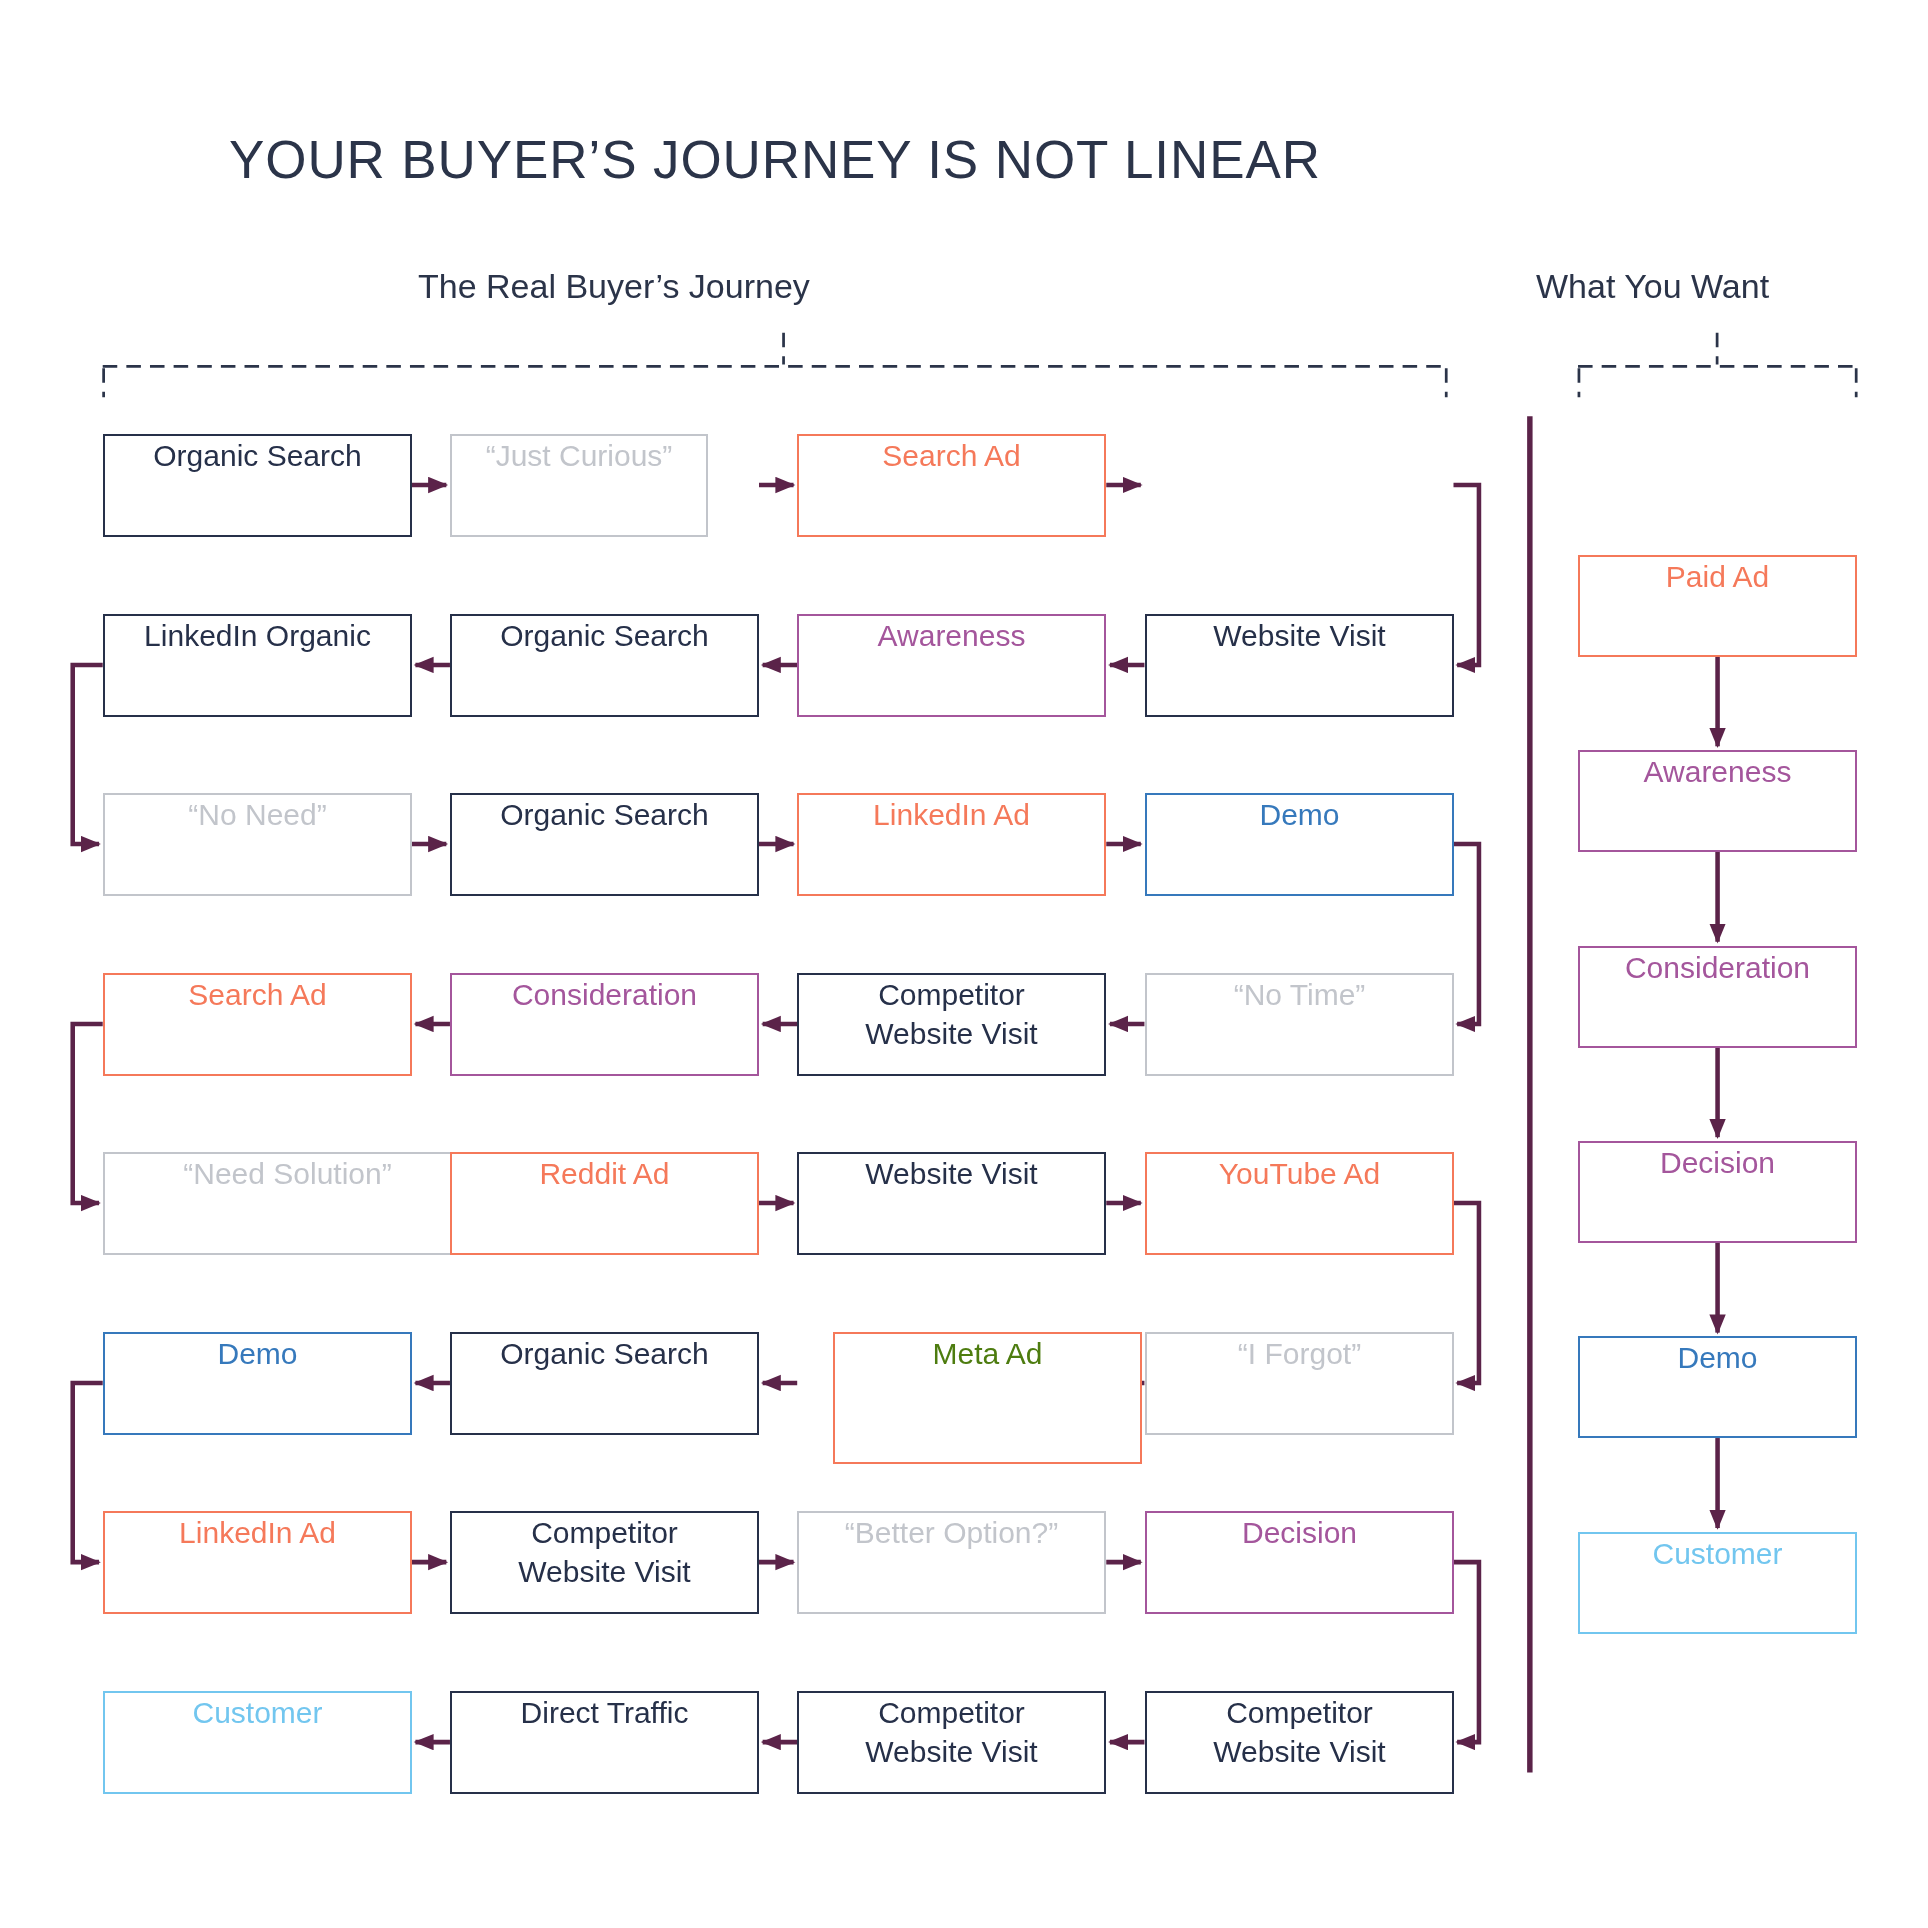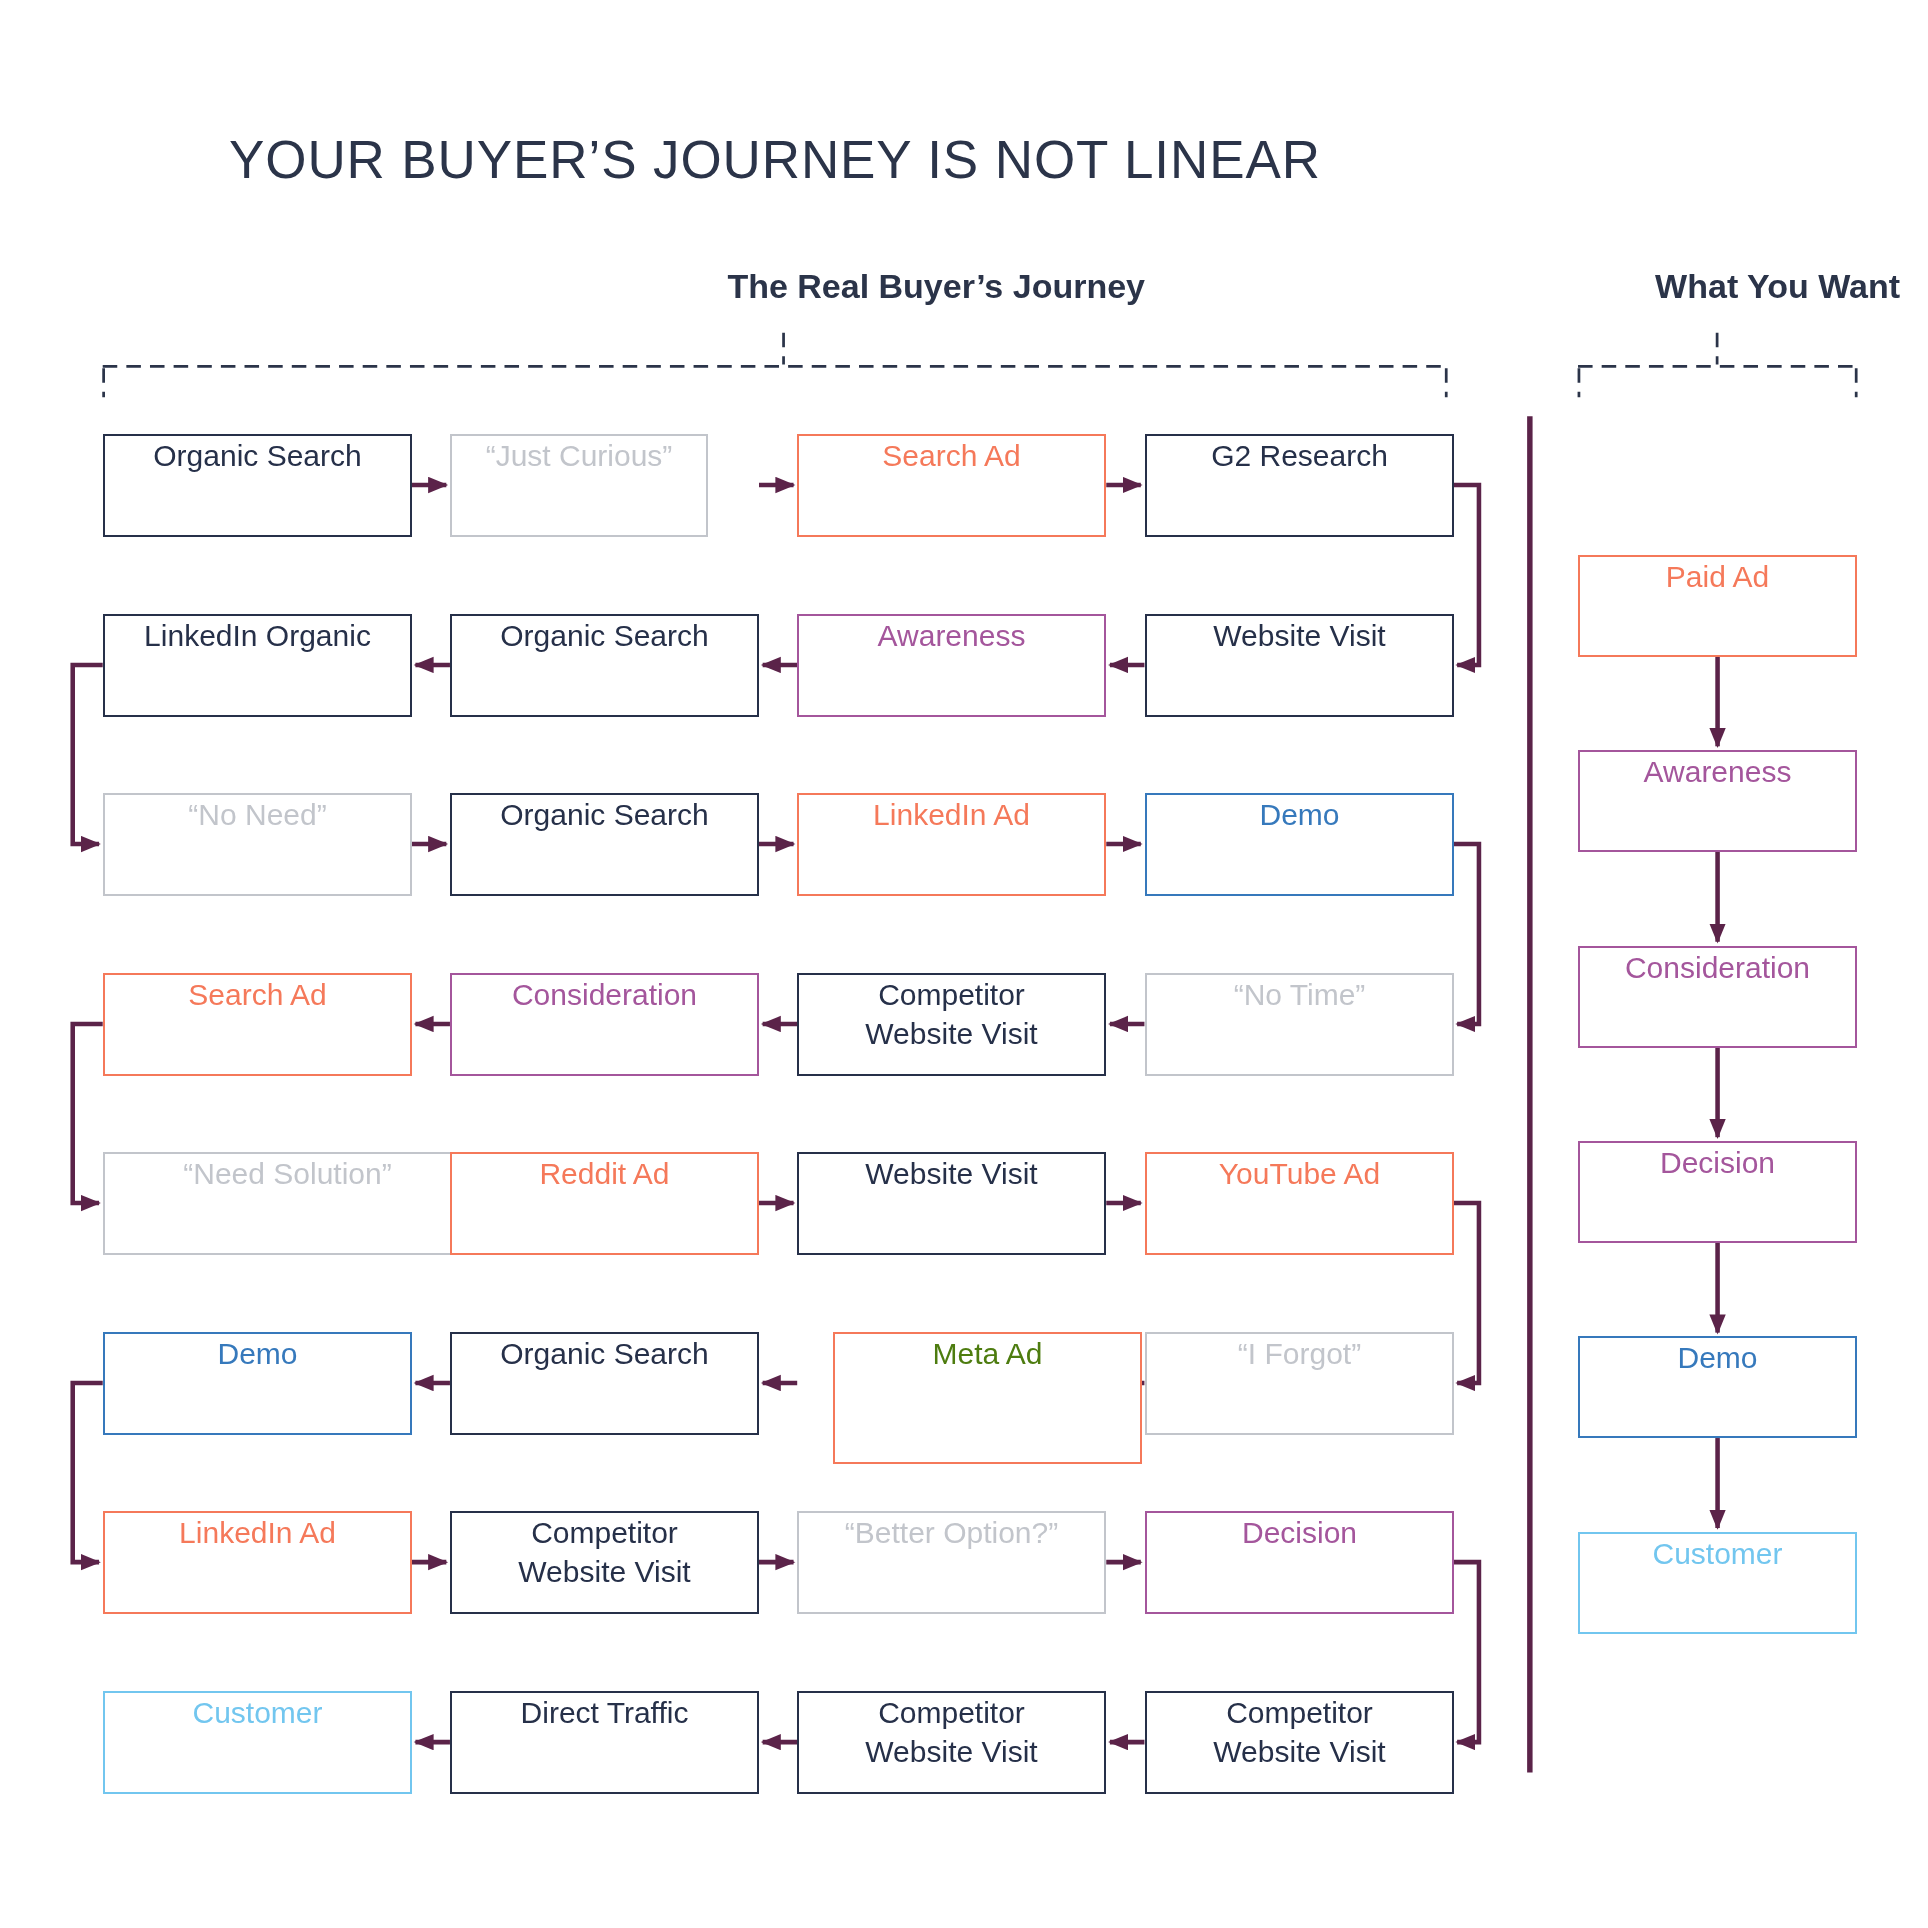--- a/index.html
+++ b/index.html
@@ -6,21 +6,21 @@
   #canvas{
     position:relative;width:1928px;height:1928px;background:#fff;
     font-family:"Liberation Sans", sans-serif;overflow:hidden;padding-left:44px;
   }
   #title{
     position:absolute;left:229px;top:129px;font-size:53px;letter-spacing:0.9px;
     color:var(--heading);white-space:nowrap;font-weight:400;
   }
   .section-label{
     position:absolute;top:267px;font-size:34px;color:var(--heading);
-    text-align:right;font-weight:700;
+    text-align:left;font-weight:400;
   }
   #left-label{left:418px;width:727px;}
   #right-label{left:1536px;width:364px;}
   .node{
     position:absolute;display:flex;justify-content:center;
     text-align:center;background:#fff;border:2.7px solid;box-sizing:border-box;
     font-size:30px;line-height:1.3;padding:0 27px;
   }
   #wires{position:absolute;left:0;top:0;pointer-events:none;}
 </style>
@@ -86,23 +86,20 @@
     </svg>
 <div class="node" style="left: 103px; top: 434px; width: 309px; height: 103px; border-color: rgb(38, 48, 73); color: rgb(38, 48, 73);">
       <span>Organic Search</span>
     </div>
     <div class="node" style="left: 450px; top: 434px; width: 258px; height: 103px; border-color: rgb(194, 197, 203); color: rgb(194, 197, 203);">
       <span>“Just Curious”</span>
     </div>
     <div class="node" style="left: 797px; top: 434px; width: 309px; height: 103px; border-color: rgb(245, 121, 90); color: rgb(245, 121, 90);">
       <span>Search Ad</span>
     </div>
-    <div class="node" style="left: 1145px; top: 434px; width: 309px; height: 103px; border-color: rgb(38, 48, 73); color: rgb(38, 48, 73);">
-      <span>G2 Research</span>
-    </div>
     <div class="node" style="left: 103px; top: 614px; width: 309px; height: 103px; border-color: rgb(38, 48, 73); color: rgb(38, 48, 73);">
       <span>LinkedIn Organic</span>
     </div>
     <div class="node" style="left: 450px; top: 614px; width: 309px; height: 103px; border-color: rgb(38, 48, 73); color: rgb(38, 48, 73);">
       <span>Organic Search</span>
     </div>
     <div class="node" style="left: 797px; top: 614px; width: 309px; height: 103px; border-color: rgb(164, 86, 156); color: rgb(164, 86, 156);">
       <span>Awareness</span>
     </div>
     <div class="node" style="left: 1145px; top: 614px; width: 309px; height: 103px; border-color: rgb(38, 48, 73); color: rgb(38, 48, 73);">

